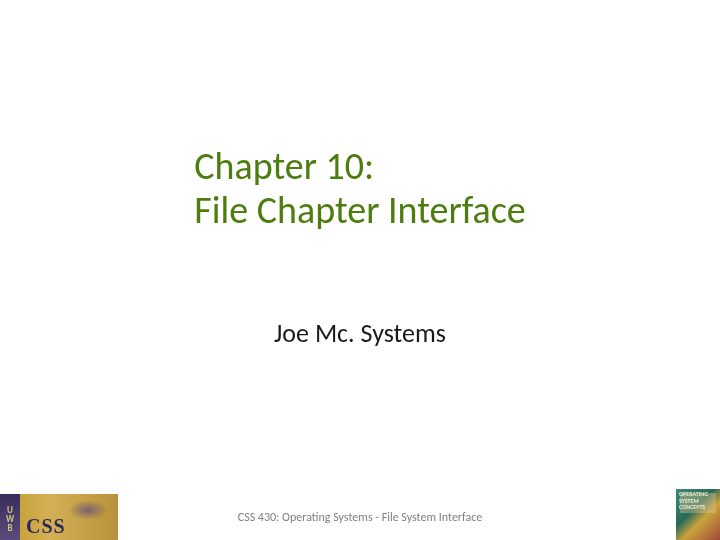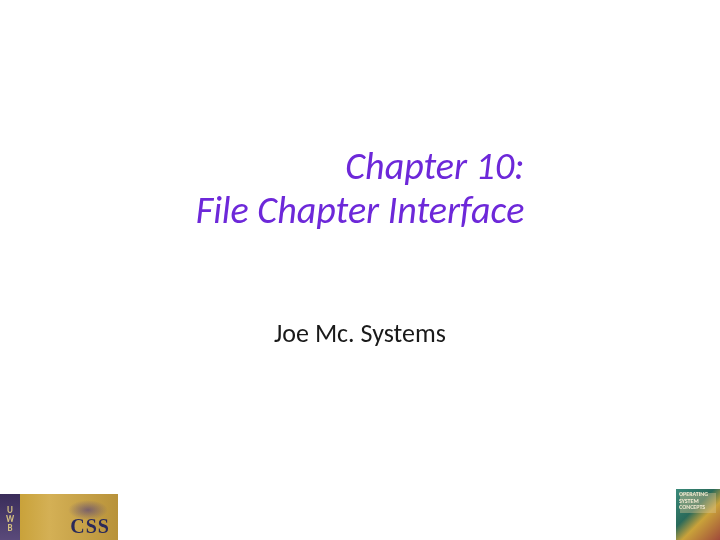--- a/index.html
+++ b/index.html
@@ -18,26 +18,25 @@
     .slide {
       width: 100%;
       height: 100%;
       display: flex;
       flex-direction: column;
       align-items: center;
       position: relative;
     }
     .title-block {
       margin-top: 145px;
-      text-align: right;
-      color: #6d28d9;
+      text-align: left;
+      color: #4d7c0f;
       font-size: 38px;
       font-weight: 400;
       line-height: 1.15;
-      font-style: italic;
     }
     .author-block {
       margin-top: 85px;
       text-align: center;
       color: #1a1a1a;
       font-size: 26px;
       font-weight: 400;
     }
     .footer-text {
       position: absolute;
@@ -76,21 +75,21 @@
       writing-mode: vertical-lr;
       text-orientation: upright;
       padding: 2px 0;
       letter-spacing: -2px;
     }
     .logo-left-main {
       flex: 1;
       background: linear-gradient(90deg, #c9a23a 0%, #d4b055 30%, #b8923a 100%);
       display: flex;
       align-items: flex-end;
-      justify-content: flex-end;
+      justify-content: flex-start;
       padding: 0 8px 2px 6px;
       position: relative;
     }
     .logo-left-main::before {
       content: "";
       position: absolute;
       top: 6px;
       right: 10px;
       width: 40px;
       height: 20px;
@@ -137,20 +136,21 @@
 
 <div class="slide">
 
   <div class="title-block">
     <div>Chapter 10:</div>
     <div>File Chapter Interface</div>
   </div>
 
   <div class="author-block">Joe Mc. Systems</div>
 
+  <div class="footer-text">CSS 430: Operating Systems - File System Interface</div>
 
   <div class="page-number">1</div>
 
   <div class="logo-left">
     <div class="logo-left-bar">UWB</div>
     <div class="logo-left-main">
       <span class="logo-css-text">CSS</span>
     </div>
   </div>
 

